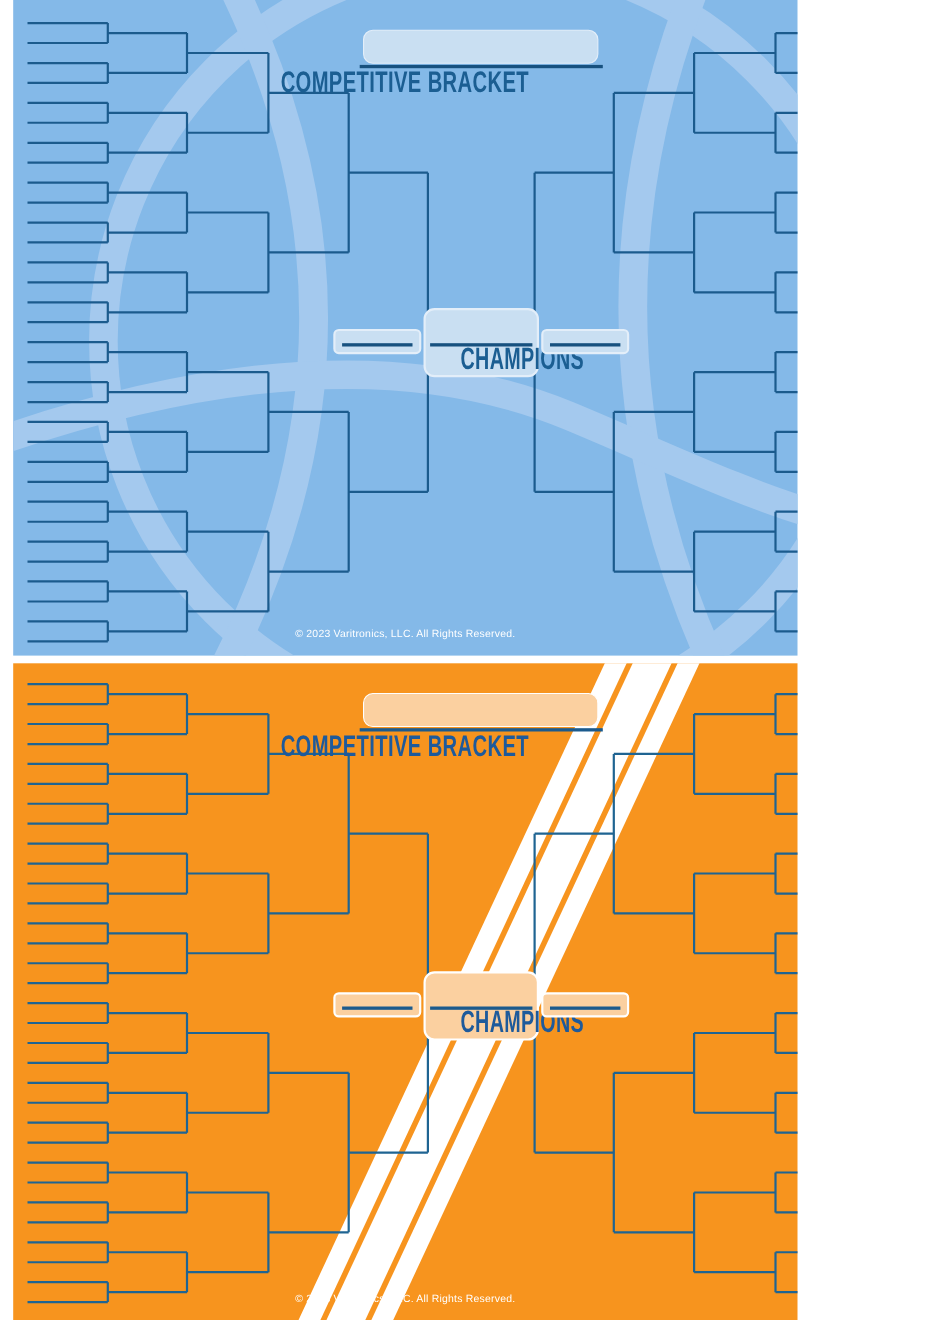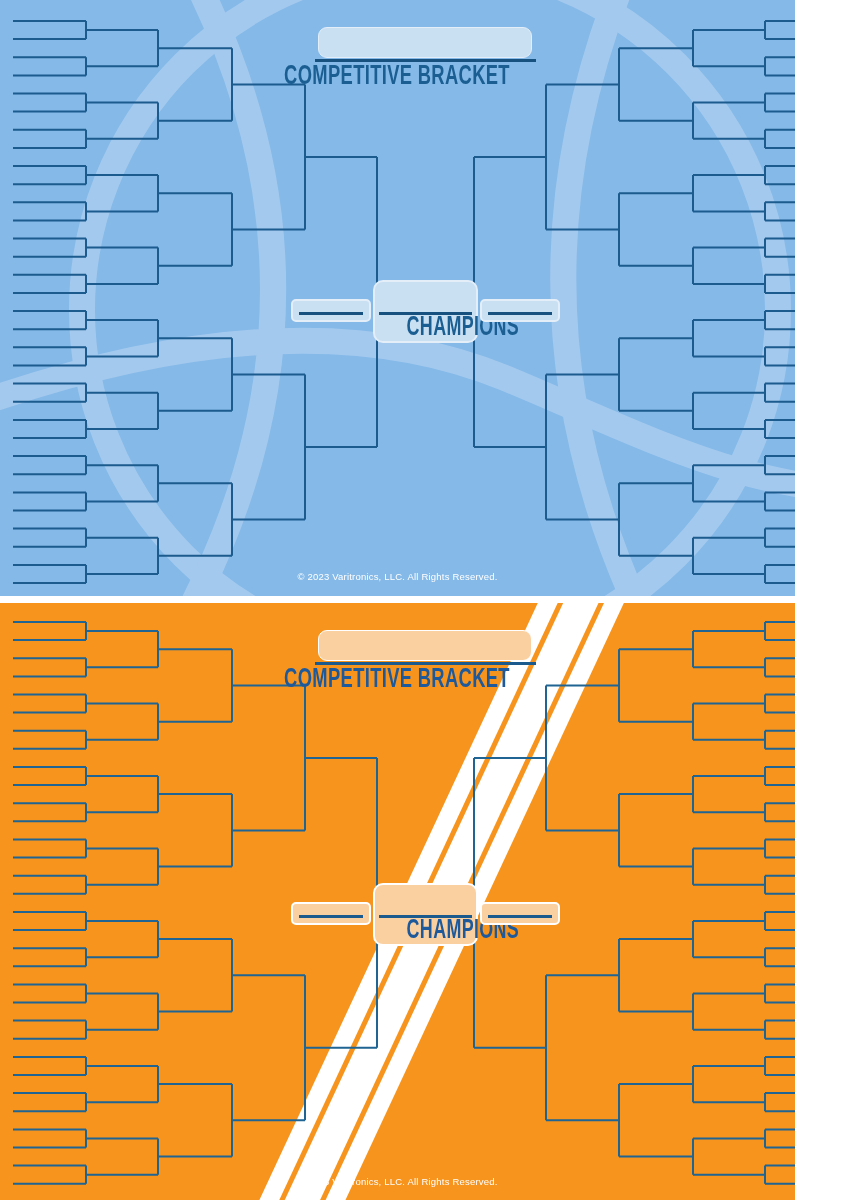--- a/index.html
+++ b/index.html
@@ -1,21 +1,21 @@
 <!DOCTYPE html>
 <html><head>
 <meta charset="utf-8">
 <style>
   html,body{margin:0;padding:0;}
   body{
     width:851px;height:1200px;background:#ffffff;
     font-family:"Liberation Sans", sans-serif;
     position:relative;overflow:hidden;
   }
-  .panel{position:relative;width:795px;overflow:hidden;background:var(--bg);}
+  .panel{position:relative;width:713px;overflow:hidden;background:var(--bg);margin-left:12px;}
   #panel-blue{height:596px;}
   #panel-orange{height:597px;margin-top:7px;}
 
   .deco,.bracket-svg{position:absolute;left:0;top:0;}
 
   
   .stripes{
     position:absolute;left:408px;top:-163px;width:78px;height:900px;
     display:flex;transform:rotate(25deg);
   }

